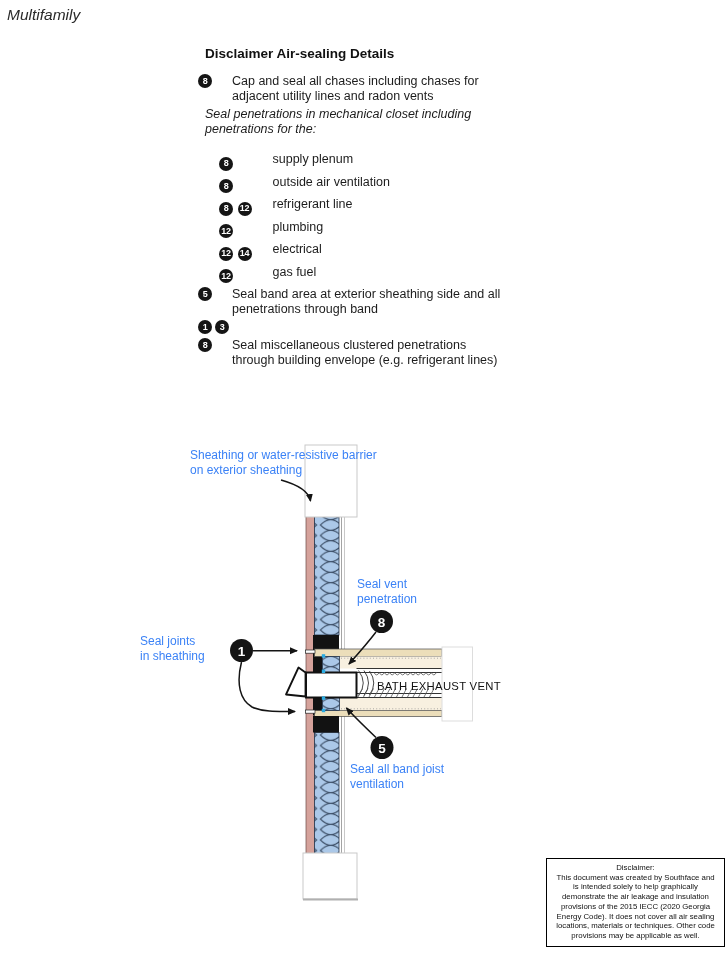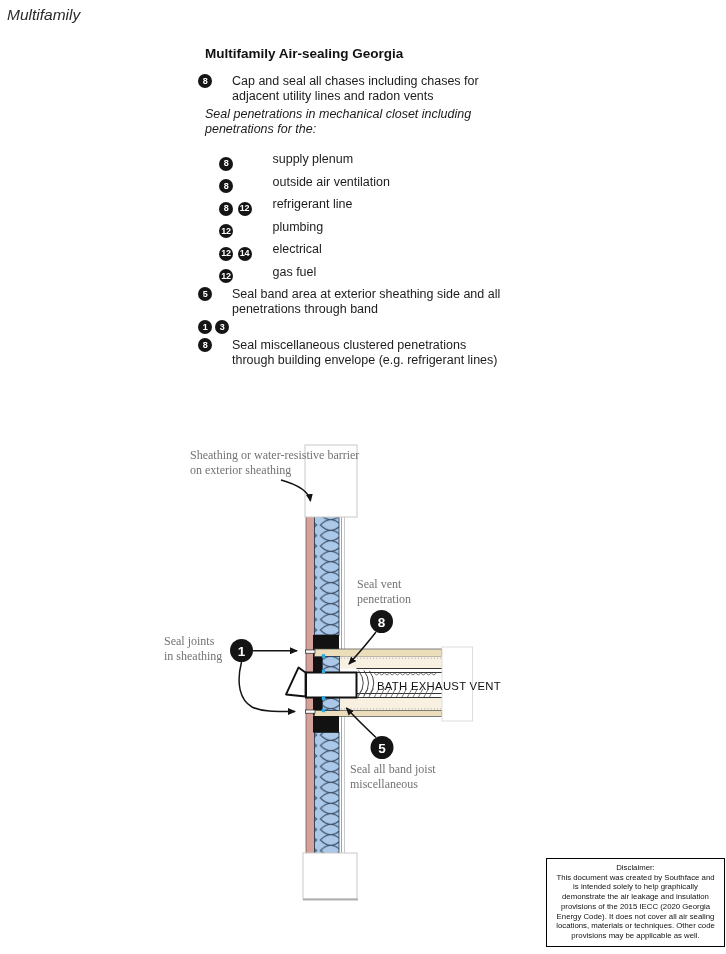--- a/index.html
+++ b/index.html
@@ -21,39 +21,39 @@
   .row.sub .b1{width:18.5px;flex:0 0 18.5px;}
   .row.sub .b2{width:19px;flex:0 0 19px;}
   .row.sub .txt{margin-left:16px;}
   .gap10{margin-bottom:10px;}
   .gap7{margin-bottom:6.5px;}
   .gap9{margin-bottom:9px;}
   .badge{display:inline-flex;width:14px;height:14px;border-radius:50%;background:#151515;
          color:#fff;font-size:9px;font-weight:bold;align-items:center;justify-content:center;
          letter-spacing:-0.3px;line-height:1;}
   
-  .dlabel{font-size:12px;line-height:15px;white-space:pre-line;color:#737373;font-family:Liberation Serif, serif;}
+  .dlabel{font-size:12px;line-height:15px;white-space:pre-line;color:#3b82f6;}
   .lbl-sheathing{left:190px;top:448px;}
   .lbl-sealvent{left:357px;top:577px;}
-  .lbl-sealjoints{left:164px;top:634px;}
+  .lbl-sealjoints{left:140px;top:634px;}
   .lbl-sealband{left:350px;top:762px;}
   
   .disclaimer{left:546px;top:858px;width:167px;border:1.6px solid #000;
               padding:4px 5px 5px 5px;font-size:7.8px;line-height:9.7px;color:#111;text-align:center;}
   .disclaimer .dtitle{white-space:pre-line;}
   .disclaimer .dbody{white-space:pre-line;}
   svg text{font-family:"Liberation Sans","DejaVu Sans",sans-serif;}
 </style>
 </head>
 <body>
 
 <div class="abs page-title">Multifamily</div>
 
 <div class="abs details">
-  <h1>Multifamily Air-sealing Georgia</h1>
+  <h1>Disclaimer Air-sealing Details</h1>
 
   <div class="row main">
     <span class="bcol">
         <span class="badge">8</span>
       </span>
     <span class="txt">Cap and seal all chases including chases for
 adjacent utility lines and radon vents</span>
   </div>
 
   <div class="row ital">
@@ -201,21 +201,21 @@
   </g>
 </svg>
 
 <div class="abs dlabel lbl-sheathing">Sheathing or water-resistive barrier
 on exterior sheathing</div>
 <div class="abs dlabel lbl-sealvent">Seal vent
 penetration</div>
 <div class="abs dlabel lbl-sealjoints">Seal joints
 in sheathing</div>
 <div class="abs dlabel lbl-sealband">Seal all band joist
-miscellaneous</div>
+ventilation</div>
 
 <div class="abs disclaimer">
   <div class="dtitle">Disclaimer:</div>
   <div class="dbody">This document was created by Southface and
 is intended solely to help graphically
 demonstrate the air leakage and insulation
 provisions of the 2015 IECC (2020 Georgia
 Energy Code).  It does not cover all air sealing
 locations, materials or techniques. Other code
 provisions may be applicable as well.</div>

